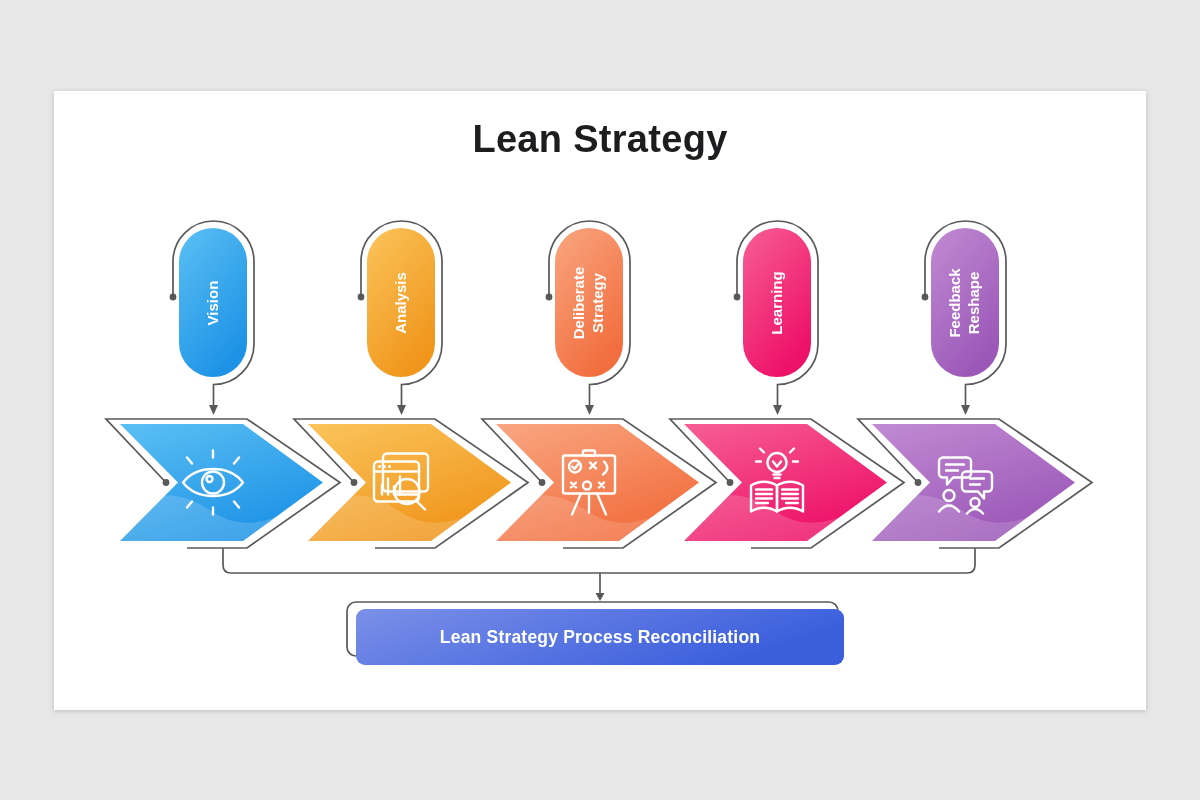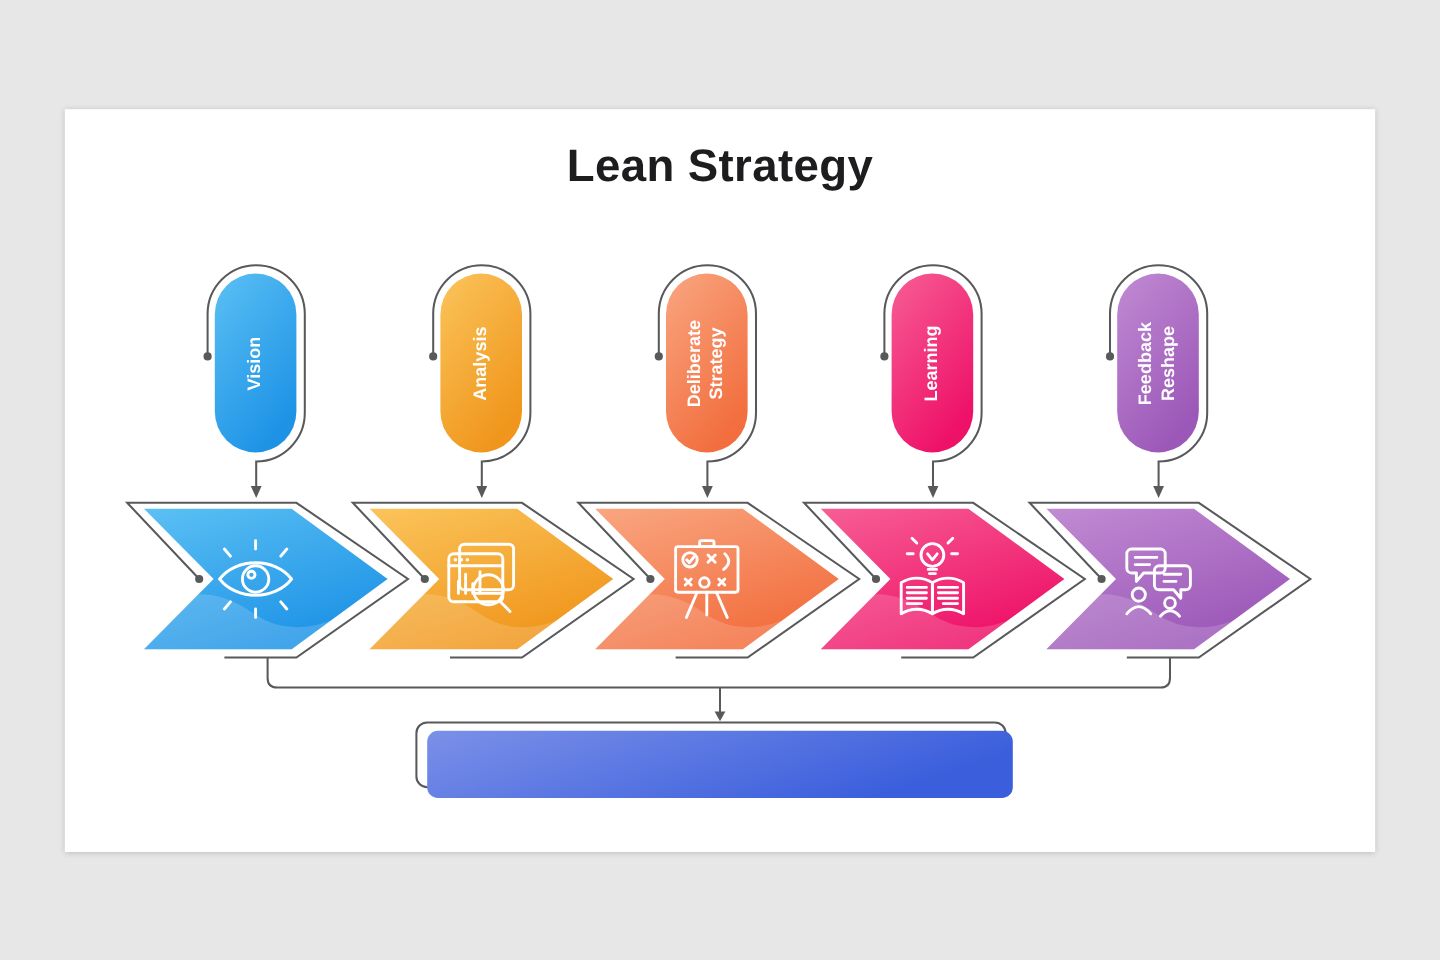--- a/index.html
+++ b/index.html
@@ -194,13 +194,14 @@
       <path d="M595.5,593 L604.5,593 L600,601 Z"></path>
     </g>
   </svg>
 
   <div class="pill-label pl0">Vision</div>
   <div class="pill-label pl1">Analysis</div>
   <div class="pill-label pl2">Deliberate Strategy</div>
   <div class="pill-label pl3">Learning</div>
   <div class="pill-label pl4">Feedback Reshape</div>
 
+  <div class="footer-label">Lean Strategy Process Reconciliation</div>
 </div>
 
 </body></html>

